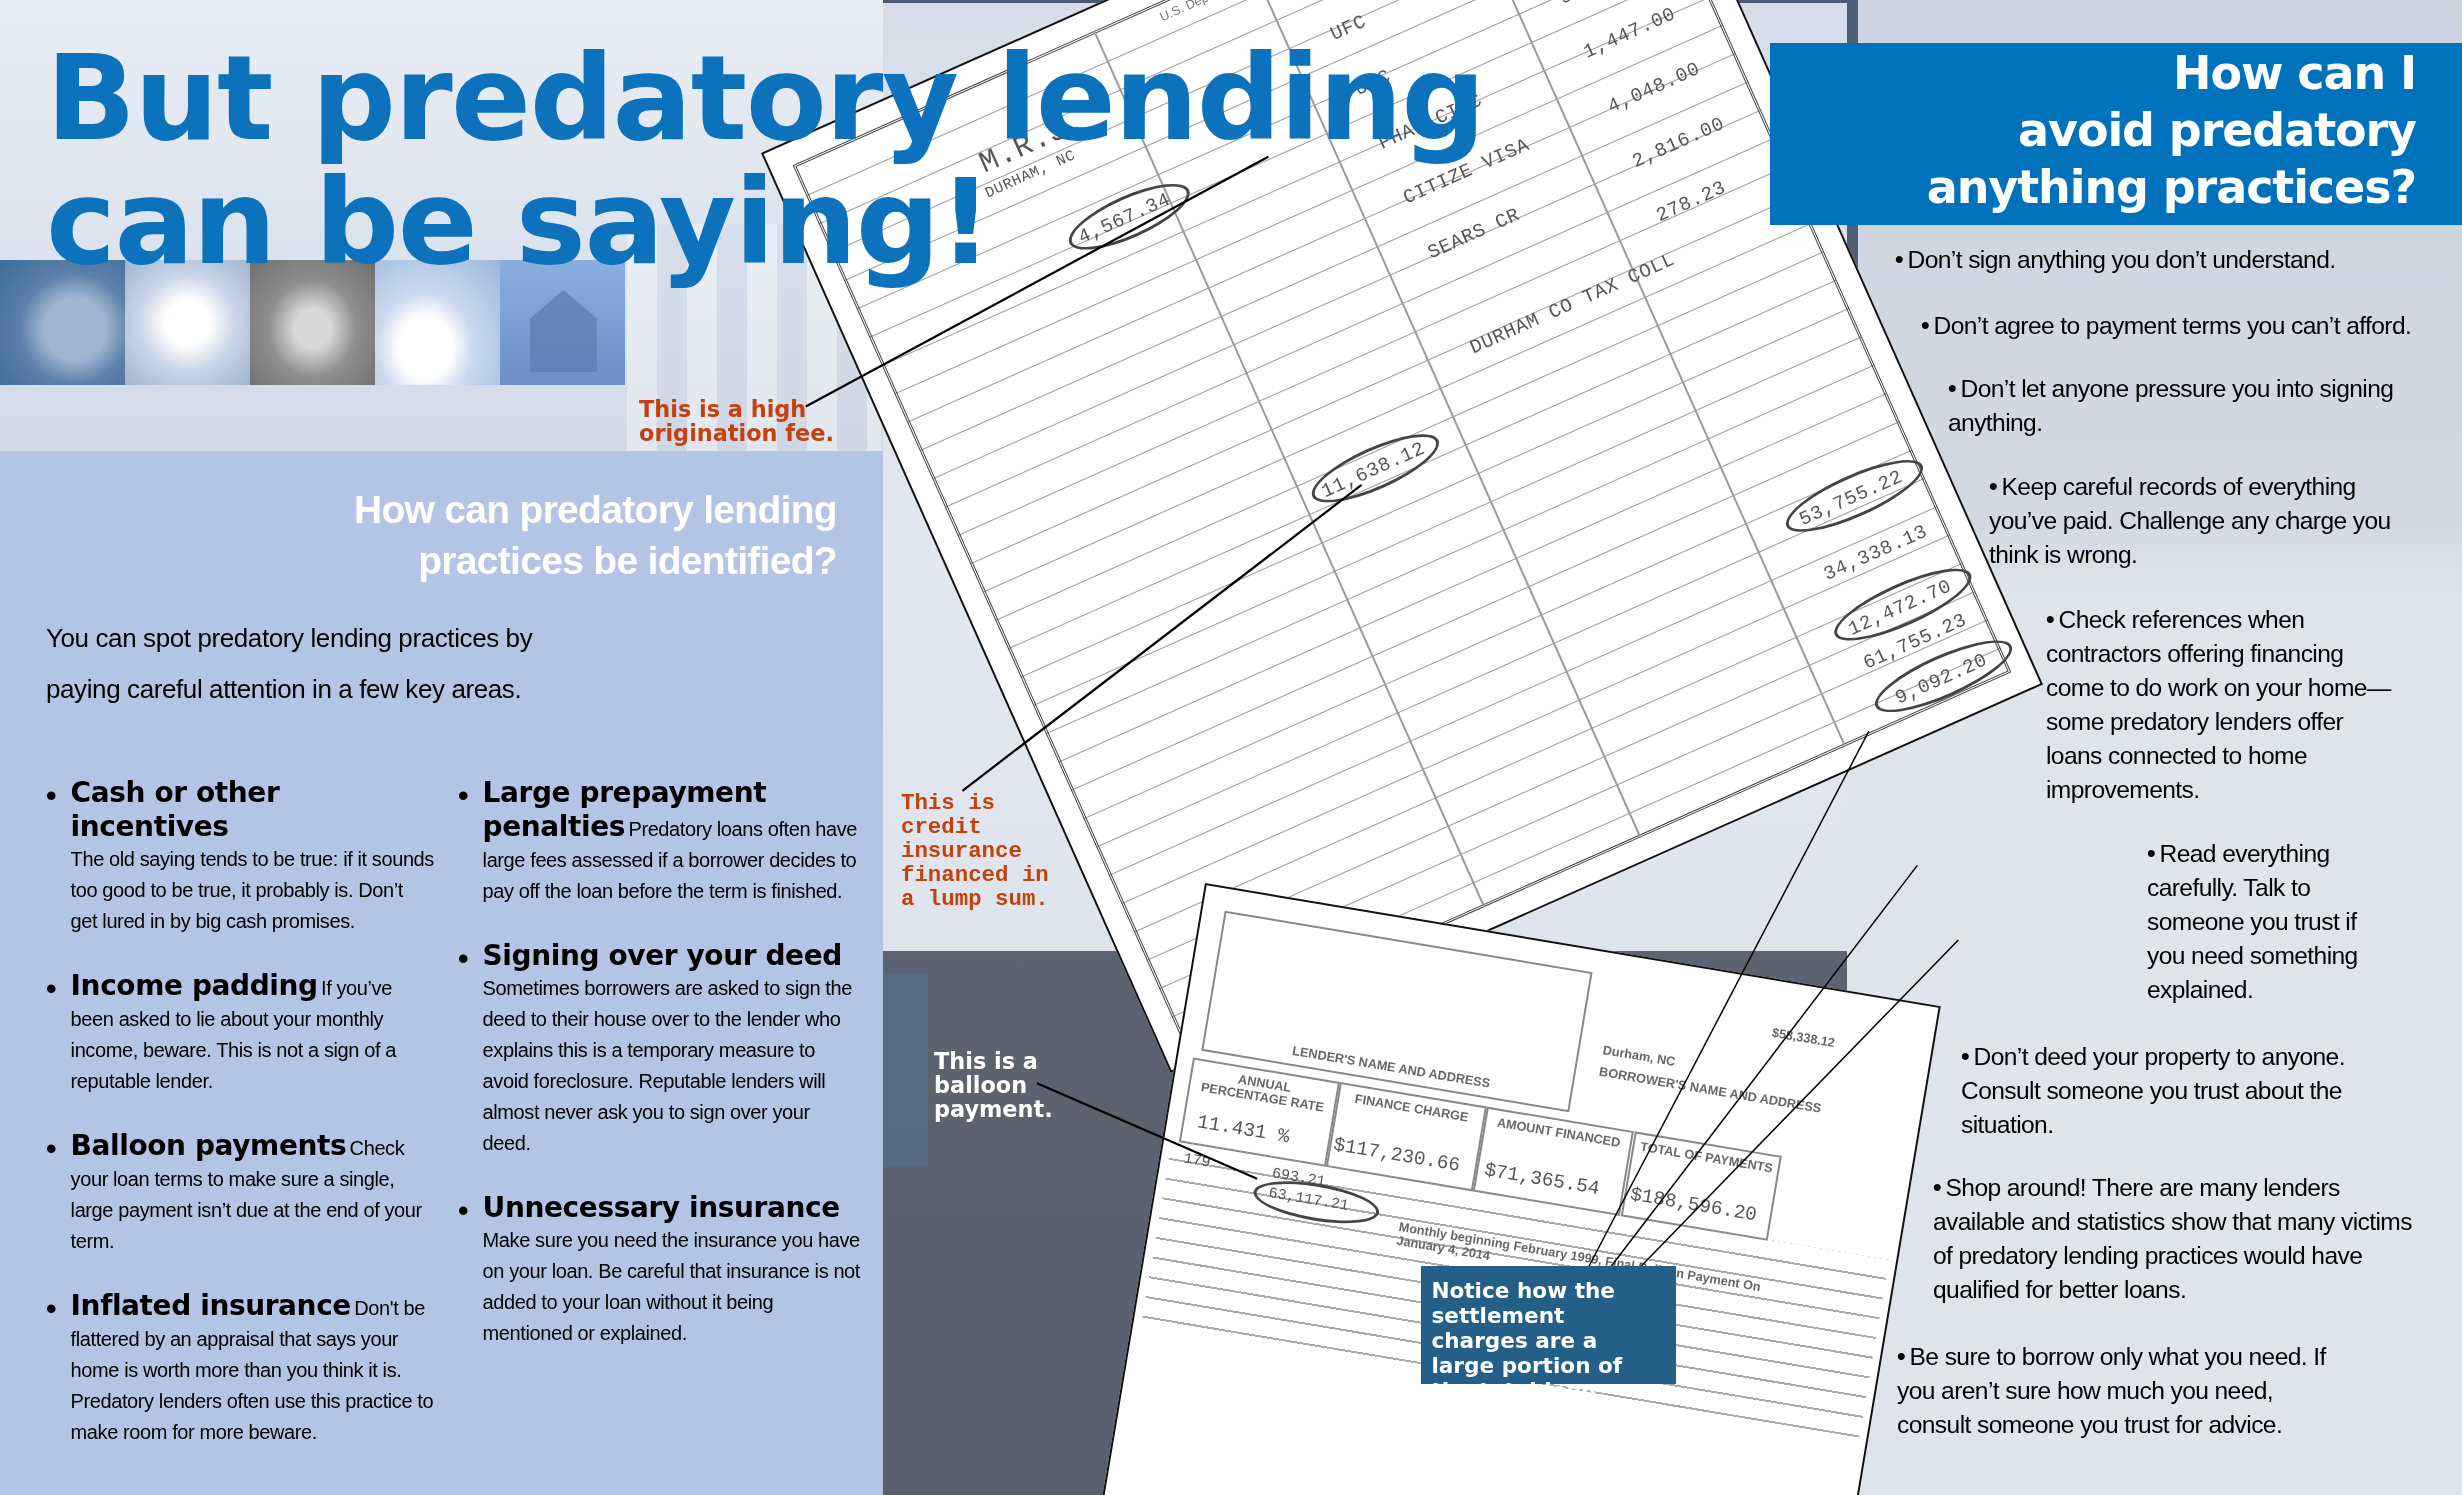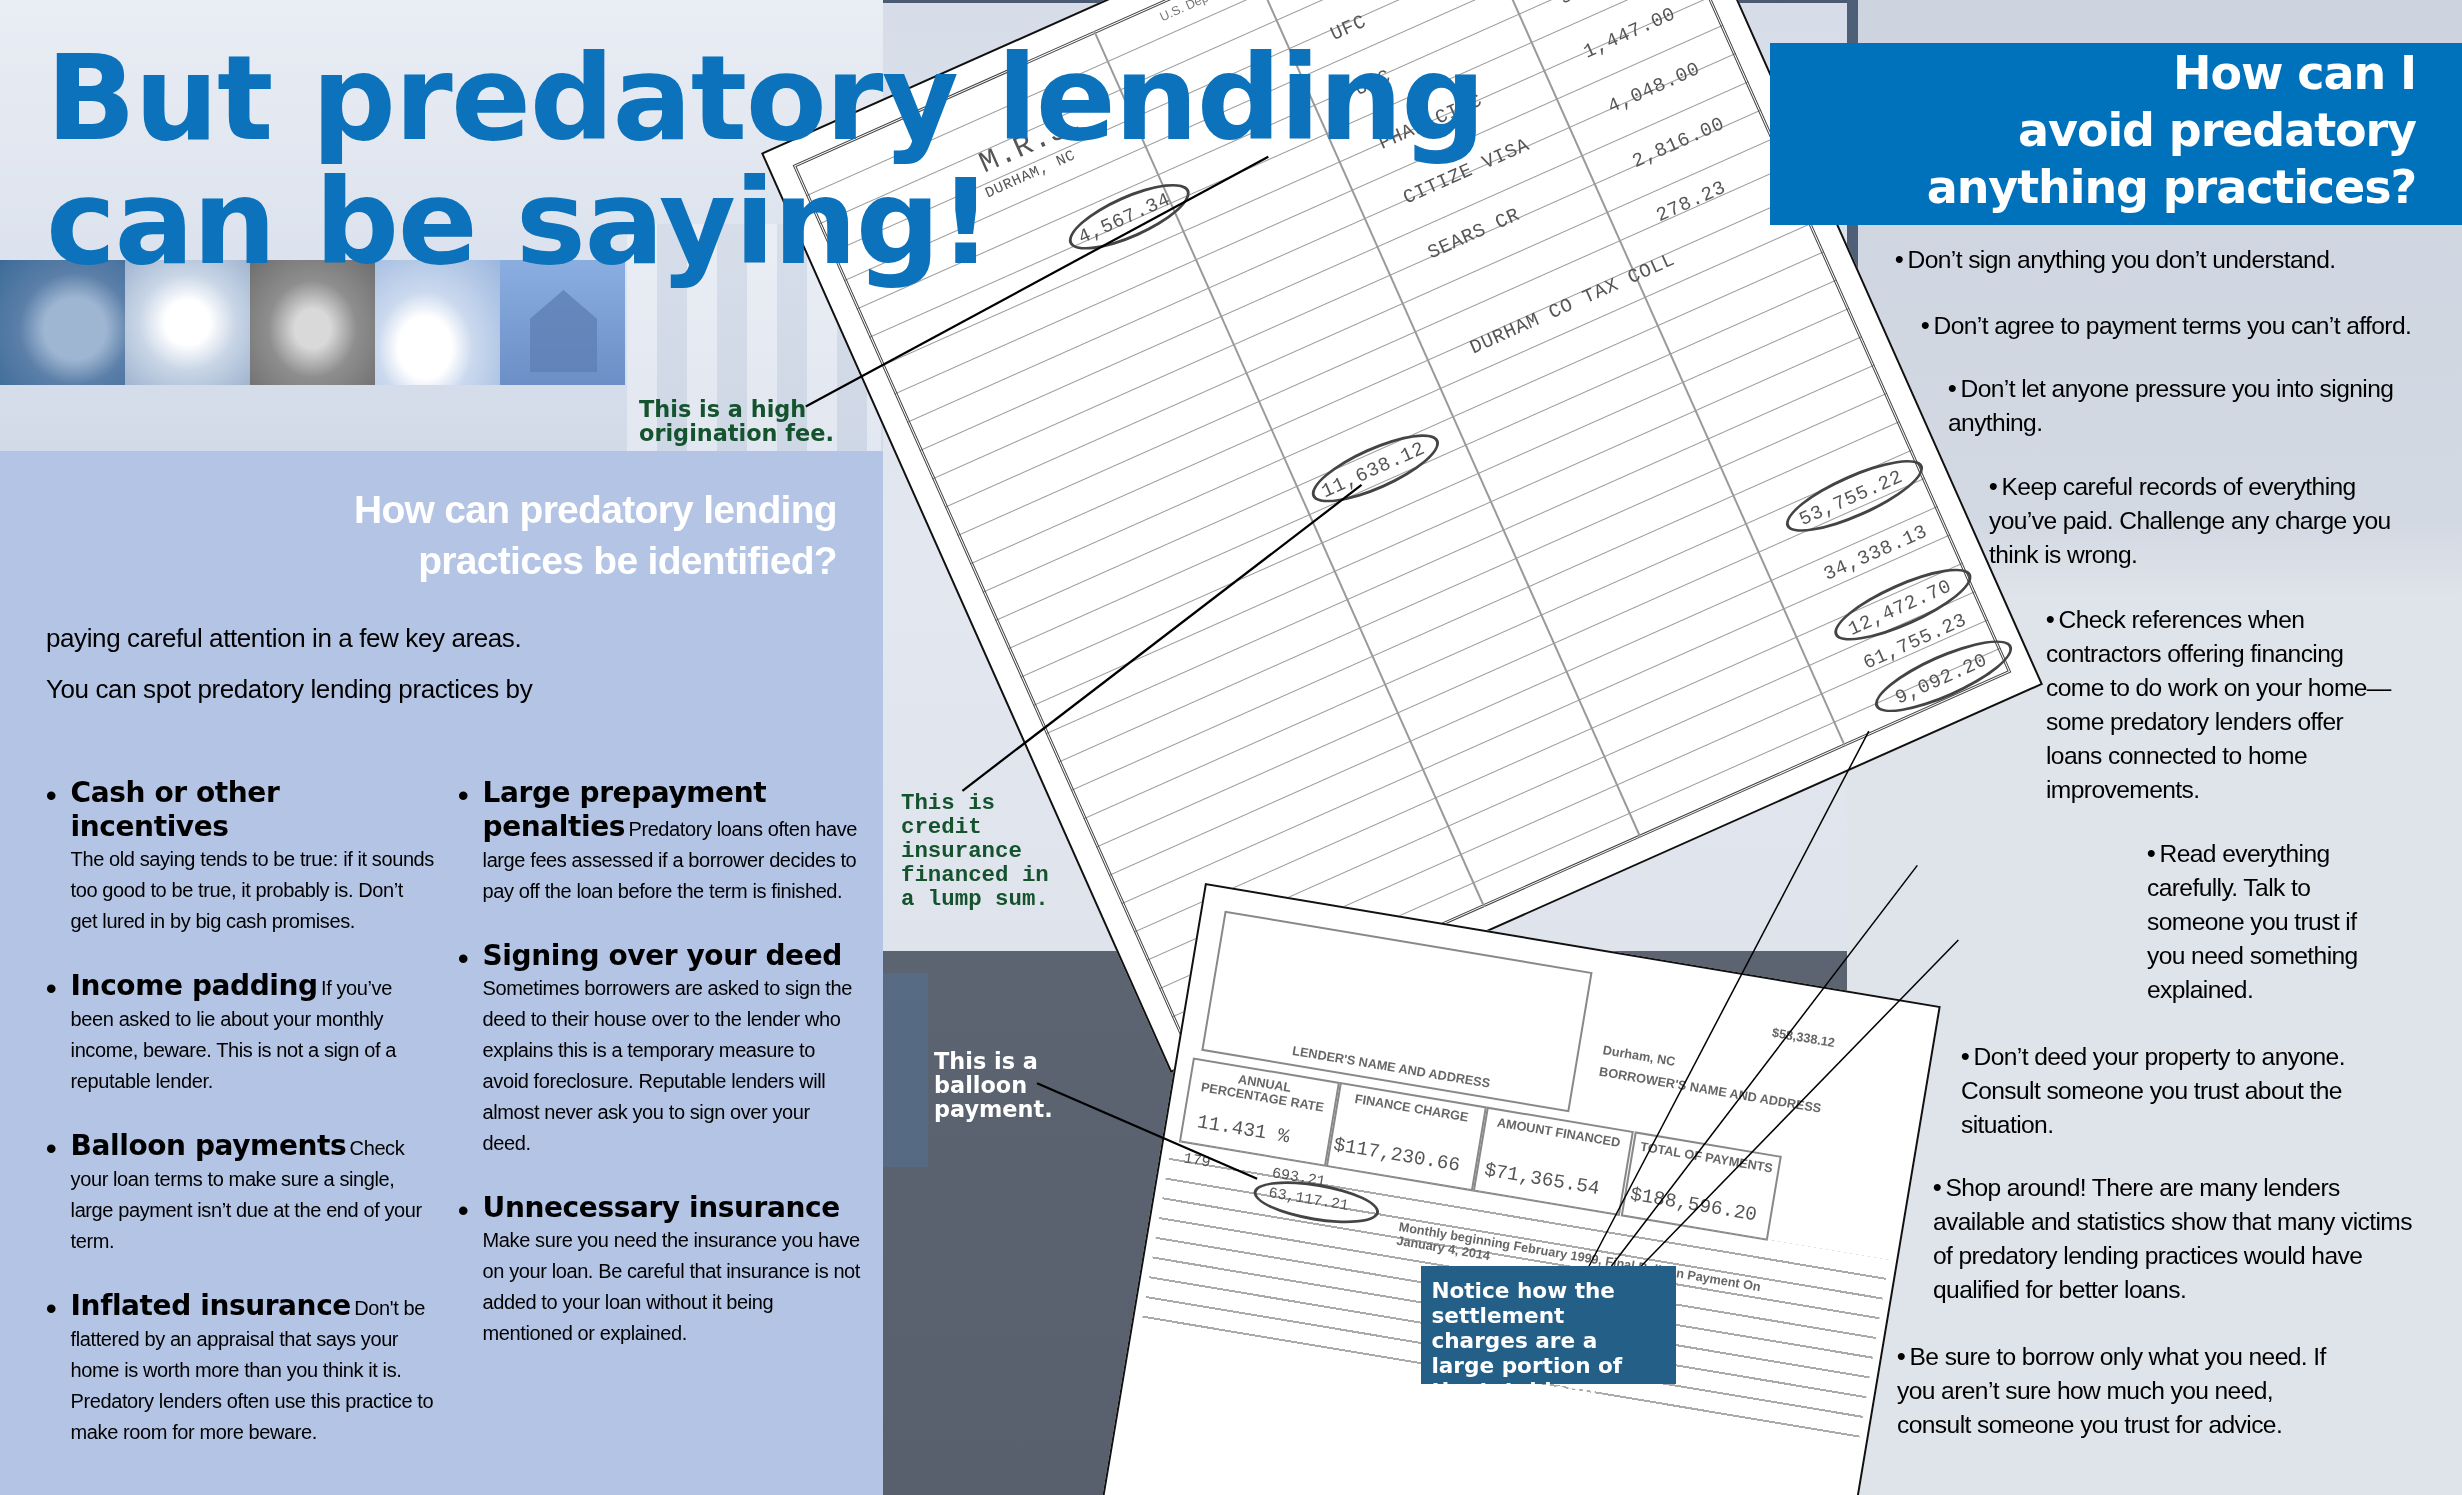--- a/index.html
+++ b/index.html
@@ -52,21 +52,21 @@
   .col-b { left: 458px; top: 776px; width: 403px; }
   .item { position: relative; padding-left: 24.6px; margin-bottom: 32px; }
   .item .bullet { position: absolute; left: 0; top: 4.5px; font-size: 30px; line-height: 30px; font-weight: bold; }
   .item .head { font-family: "DejaVu Sans", sans-serif; font-weight: bold; font-size: 28px; line-height: 34px; letter-spacing: -0.4px; }
   .item .body { font-family: "Liberation Sans", sans-serif; font-size: 20px; line-height: 31px; letter-spacing: -0.4px; }
   .item .body.inline { display: inline; }
 
   
   .callout { position: absolute; z-index: 8; font-family: "DejaVu Sans", sans-serif; font-weight: bold;
     font-size: 22.4px; line-height: 24px; }
-  .callout.dark { color: #14532d; }
+  .callout.dark { color: #c2410c; }
   .callout.light { color: #fff; margin-top: 12px; }
   .callout-fee { left: 639px; top: 397px; width: 239px; }
   .callout-credit { left: 901px; top: 791px; width: 164px; font-family: Liberation Mono, monospace; }
   .callout-balloon { left: 934px; top: 1037px; width: 149px; }
   .notice-box { position: absolute; left: 1421px; top: 1266px; width: 255px; height: 118px; background: #245f88;
     color: #fff; z-index: 9; padding: 12px 10.4px; font-family: "DejaVu Sans", sans-serif; font-weight: bold;
     font-size: 21.6px; line-height: 25px; }
 
   
   .doc { position: absolute; background: #fff; border: 2.2px solid #111; overflow: hidden; }
@@ -119,22 +119,22 @@
   <div class="photo p3"></div>
   <div class="photo p4"></div>
   <div class="photo p5"></div>
 </div>
 
 <h2 class="identify-heading">
   <span>How can predatory lending</span>
   <span>practices be identified?</span>
 </h2>
 <div class="intro">
+  <div>You can spot predatory lending practices by</div>
   <div>paying careful attention in a few key areas.</div>
-  <div>You can spot predatory lending practices by</div>
 </div>
 
 <div class="col col-a">
   <div class="item">
     <span class="bullet">•</span>
     <div class="head">Cash or other incentives</div>
     <div class="body">The old saying tends to be true: if it sounds too good to be true, it probably is. Don’t get lured in by big cash promises.</div>
   </div>
   <div class="item">
     <span class="bullet">•</span>

